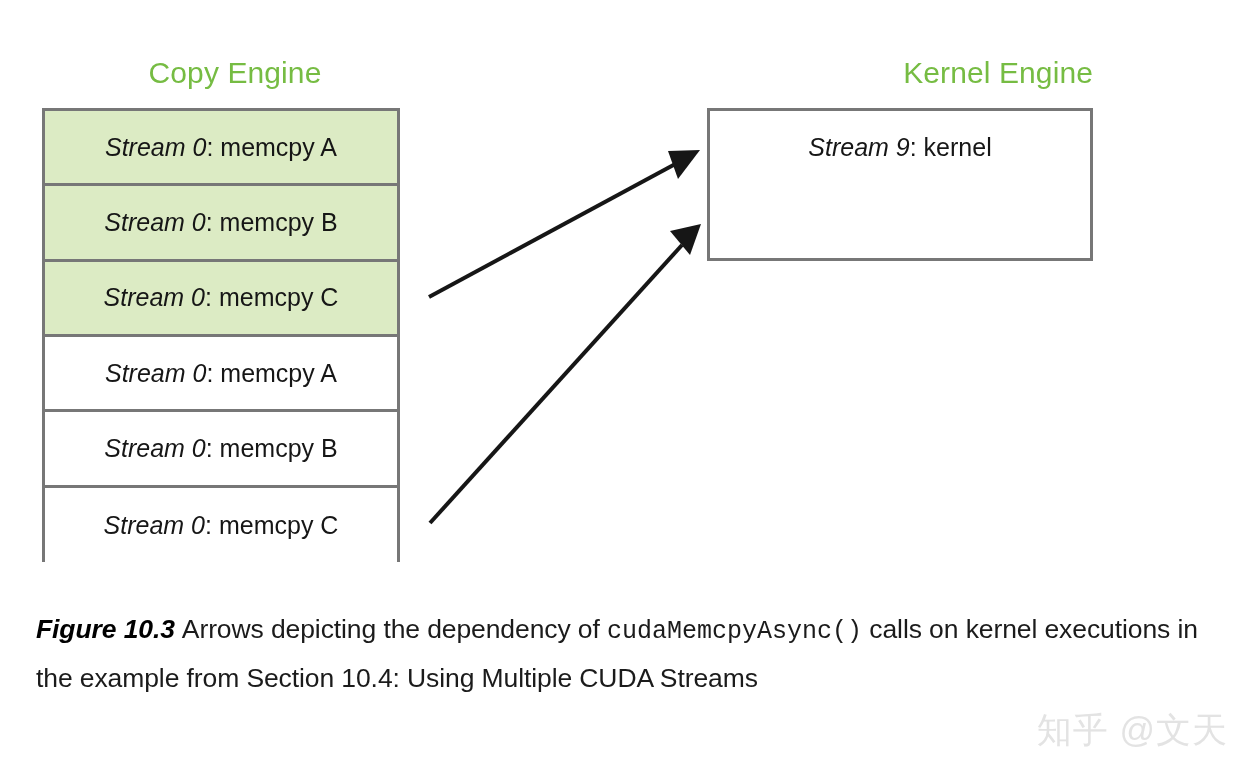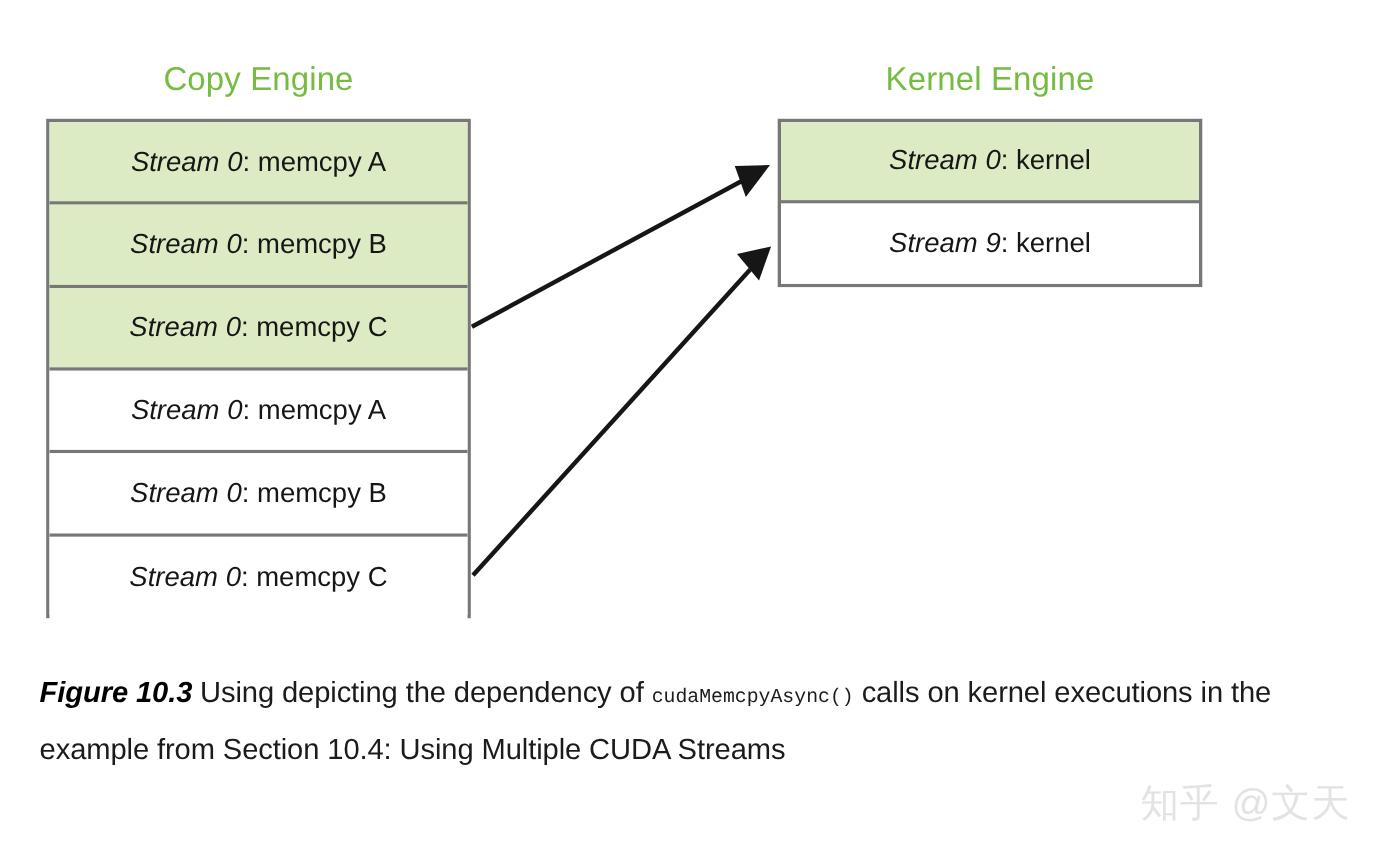--- a/index.html
+++ b/index.html
@@ -21,30 +21,30 @@
     position: absolute;
     font-family: "Liberation Sans", sans-serif;
     font-weight: normal;
     font-size: 30px;
     color: #76bc43;
     letter-spacing: 0.1px;
     white-space: nowrap;
     text-align: center;
   }
   #copy-engine-title  { left: 42px;  top: 56px; width: 386px; }
-  #kernel-engine-title{ left: 707px; top: 56px; width: 386px; }
+  #kernel-engine-title{ left: 707px; top: 56px; width: 386px; text-align: right; }
 
   
   .queue {
     position: absolute;
     box-sizing: border-box;
     border: 3px solid #777777;
     background: #ffffff;
   }
-  #copy-engine-queue   { left: 42px;  top: 108px; width: 386px; height: 454px; }
+  #copy-engine-queue   { left: 42px;  top: 108px; width: 358px; height: 454px; }
   #kernel-engine-queue { left: 707px; top: 108px; width: 386px; height: 153px; }
 
   .queue-row {
     box-sizing: border-box;
     height: 75.33px;
     border-bottom: 3px solid #777777;
     display: flex;
     align-items: center;
     justify-content: center;
     background: #ffffff;
@@ -84,21 +84,21 @@
     letter-spacing: -0.1px;
   }
   #figure-caption .fig-label {
     font-weight: bold;
     font-style: italic;
     color: #000000;
     margin-right: 7px;
   }
   #figure-caption .code {
     font-family: "Liberation Mono", "DejaVu Sans Mono", monospace;
-    font-size: 18px;
+    font-size: 25px;
     letter-spacing: 0;
   }
 
   
   #watermark {
     position: absolute;
     right: 22px;
     bottom: 16px;
     font-family: "Liberation Sans", sans-serif;
     font-size: 35px;
@@ -136,35 +136,32 @@
 
   <div class="queue-row">
     <span class="row-text"><span class="stream">Stream 0</span><span>: memcpy C</span></span>
   </div>
 </div>
 
 <div class="engine-title" id="kernel-engine-title">Kernel Engine</div>
 
 <div class="queue" id="kernel-engine-queue">
 
-  <div class="queue-row active">
-    <span class="row-text"><span class="stream">Stream 0</span><span>: kernel</span></span>
-  </div>
 
   <div class="queue-row">
     <span class="row-text"><span class="stream">Stream 9</span><span>: kernel</span></span>
   </div>
 </div>
 
 <svg id="dependency-arrows" viewBox="0 0 1250 770" width="1250" height="770">
   <g>
     <line x1="429" y1="297" x2="679" y2="162" stroke="#161616" stroke-width="4"></line>
     <polygon points="700,150 668,151 678,179" fill="#161616"></polygon>
   </g>
   <g>
     <line x1="430" y1="523" x2="682" y2="245" stroke="#161616" stroke-width="4"></line>
     <polygon points="701,224 670,231 690,255" fill="#161616"></polygon>
   </g>
 </svg>
 
-<div id="figure-caption"><span class="fig-label">Figure 10.3</span><span>Using depicting the dependency of </span><span class="code">cudaMemcpyAsync()</span><span> calls on kernel executions in the example from Section 10.4: Using Multiple CUDA Streams</span></div>
+<div id="figure-caption"><span class="fig-label">Figure 10.3</span><span>Arrows depicting the dependency of </span><span class="code">cudaMemcpyAsync()</span><span> calls on kernel executions in the example from Section 10.4: Using Multiple CUDA Streams</span></div>
 
 <div id="watermark">知乎 @文天</div>
 
 </body></html>

